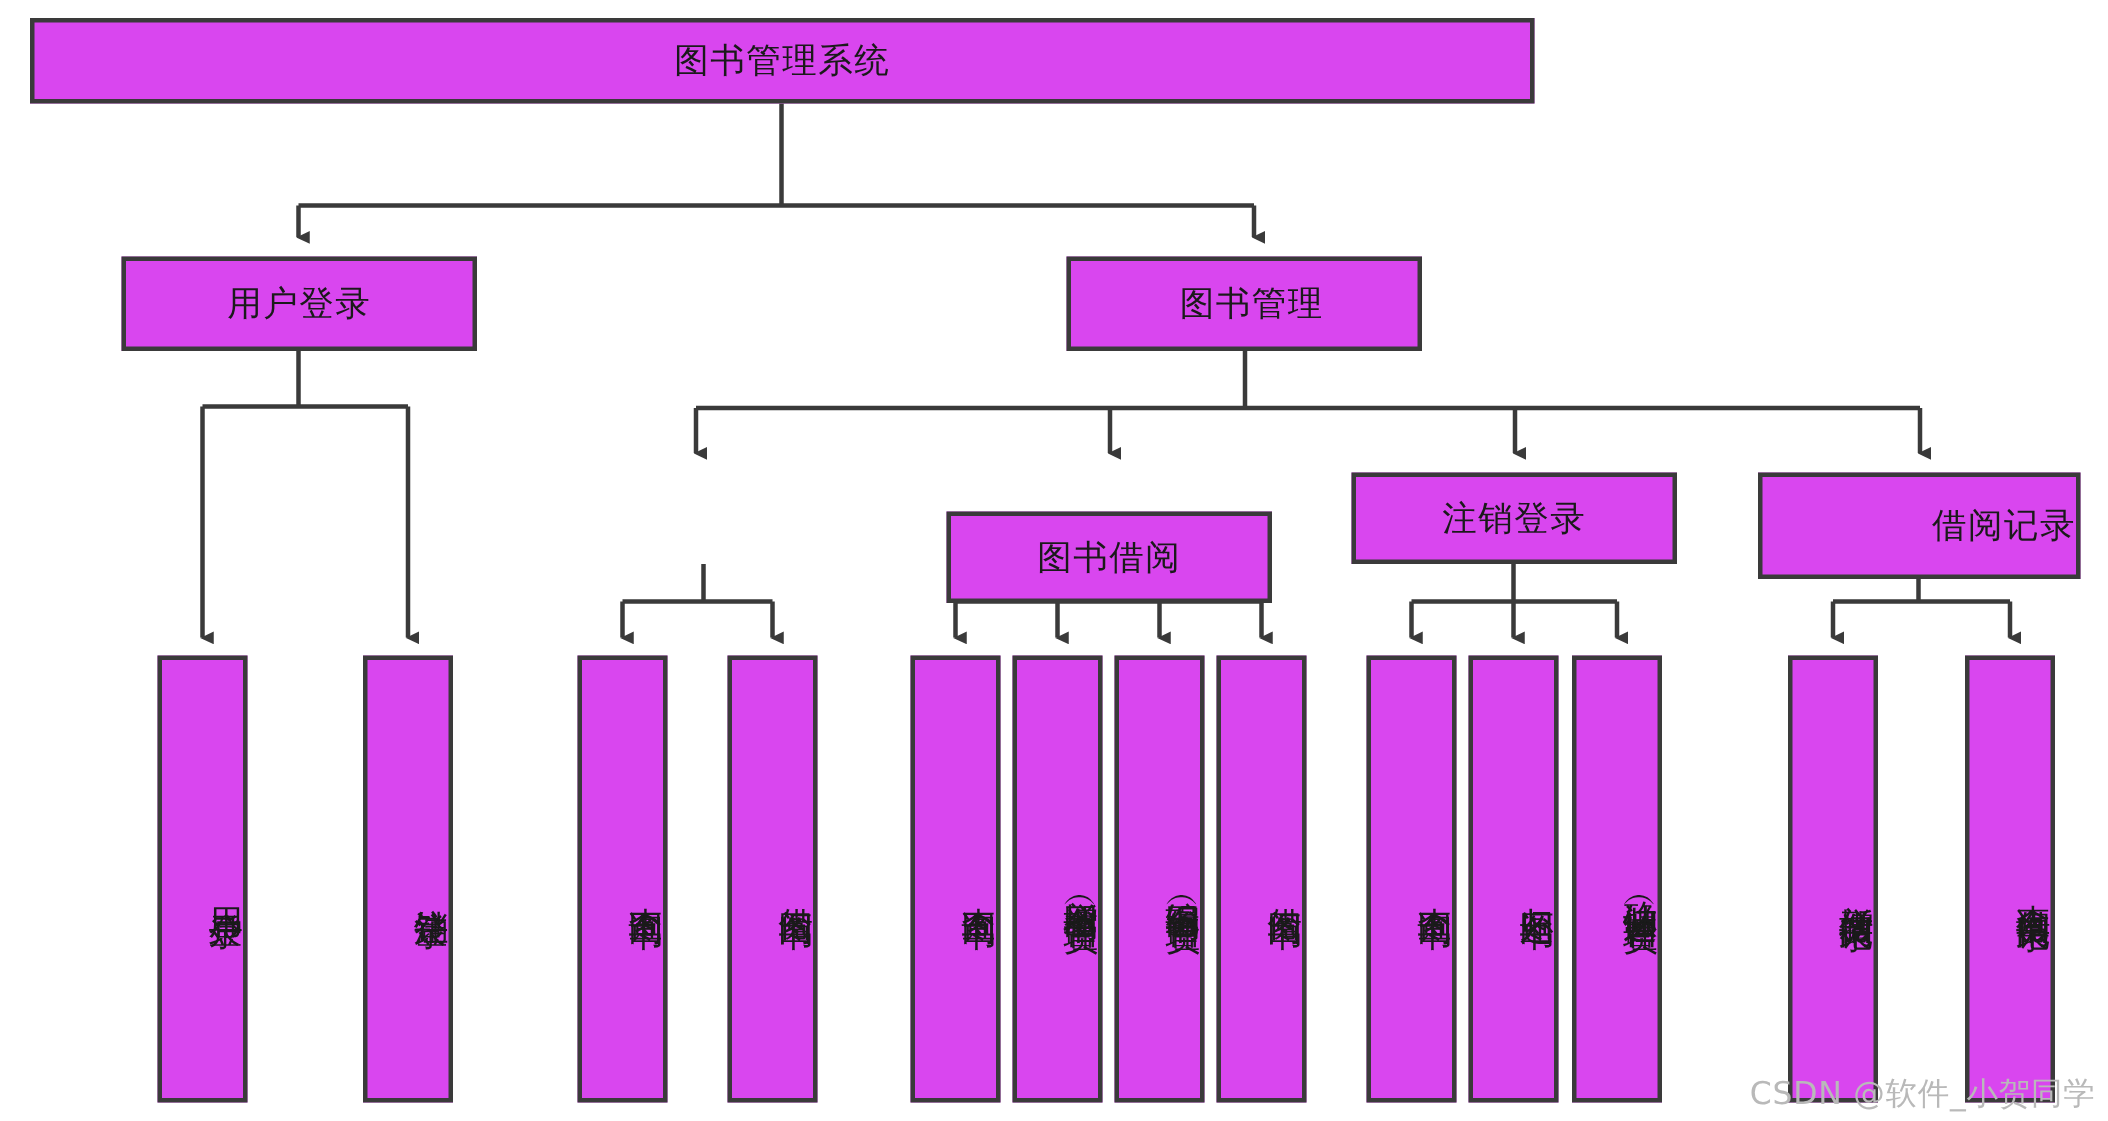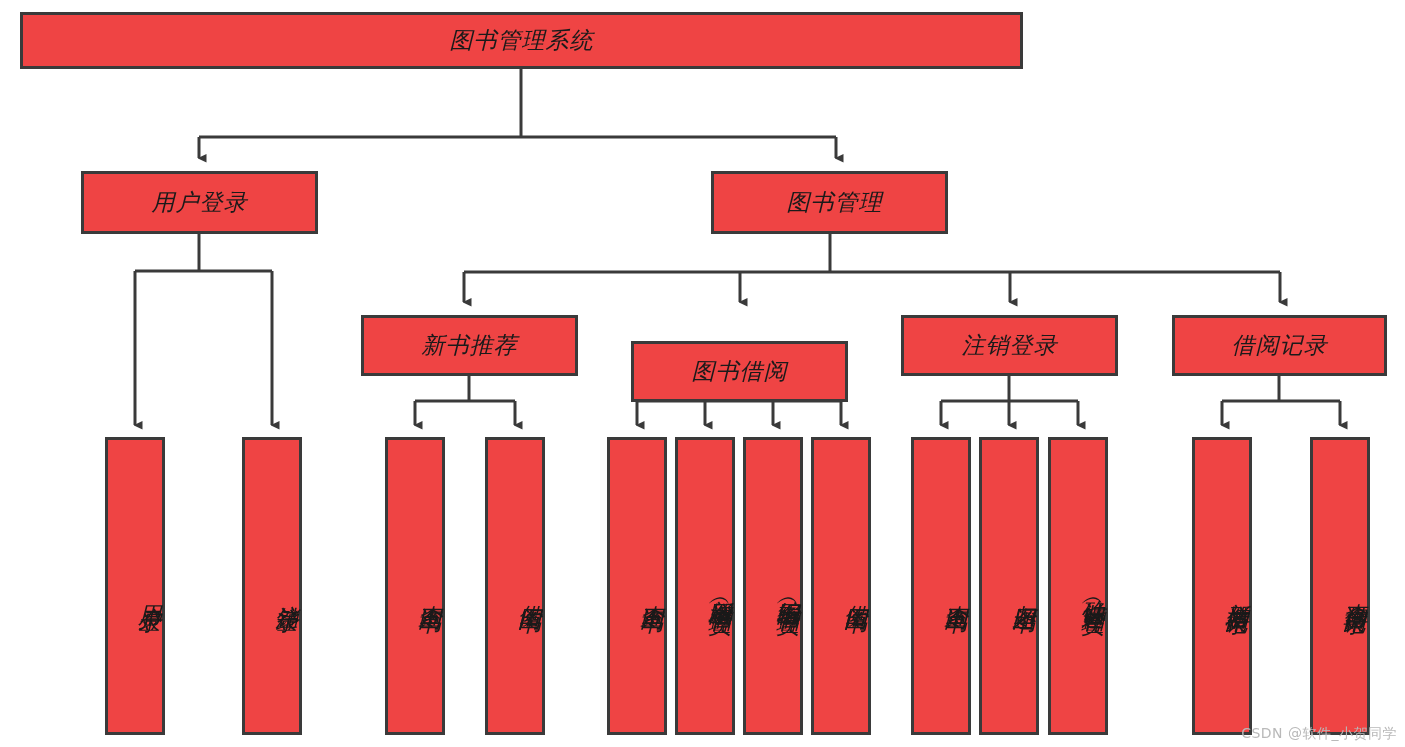--- a/index.html
+++ b/index.html
@@ -23,27 +23,26 @@
     position: absolute;
     left: 0;
     top: 0;
     width: 1405px;
     height: 747px;
   }
   
   .node {
     position: absolute;
     box-sizing: border-box;
-    background: #ef4444;
+    background: #d946ef;
     border: 3px solid #3a3a3a;
     display: flex;
     align-items: center;
     justify-content: center;
     color: #1a1a1a;
-    font-style: italic;
   }
   .node.horiz {
     font-size: 23px;
     letter-spacing: 1px;
   }
   .node.vert {
     writing-mode: vertical-rl;
     text-orientation: upright;
     font-size: 23px;
     line-height: 1.08;
@@ -58,21 +57,21 @@
   }
   .node.vert .label {
     writing-mode: vertical-rl;
     text-orientation: upright;
   }
   
   #watermark {
     position: absolute;
     right: 8px;
     bottom: 4px;
-    font-size: 14px;
+    font-size: 21px;
     color: #b9b9b9;
     letter-spacing: 0.5px;
     white-space: nowrap;
     user-select: none;
   }
 </style>
 </head>
 <body>
 
 <div id="canvas">
@@ -131,30 +130,27 @@
     <span class="label">图书管理系统</span>
   </div>
 
   <div class="node horiz" style="left:81px; top:171px; width:237px; height:63px;">
     <span class="label">用户登录</span>
   </div>
   <div class="node horiz" style="left:711px; top:171px; width:237px; height:63px;padding-left:10px;">
     <span class="label">图书管理</span>
   </div>
 
-  <div class="node horiz" style="left:361px; top:315px; width:217px; height:61px;">
-    <span class="label">新书推荐</span>
-  </div>
   <div class="node horiz" style="left:631px; top:315px; width:217px; height:61px;margin-top:26px;">
     <span class="label">图书借阅</span>
   </div>
   <div class="node horiz" style="left:901px; top:315px; width:217px; height:61px;">
     <span class="label">注销登录</span>
   </div>
-  <div class="node horiz" style="left:1172px; top:315px; width:215px; height:61px;">
+  <div class="node horiz" style="left:1172px; top:315px; width:215px; height:71px;justify-content:flex-end;">
     <span class="label">借阅记录</span>
   </div>
 
   <div class="node vert" style="left:105px; top:437px; width:60px; height:298px;">
     <span class="label">用户登录</span>
   </div>
   <div class="node vert" style="left:242px; top:437px; width:60px; height:298px;">
     <span class="label">注销登录</span>
   </div>
 

